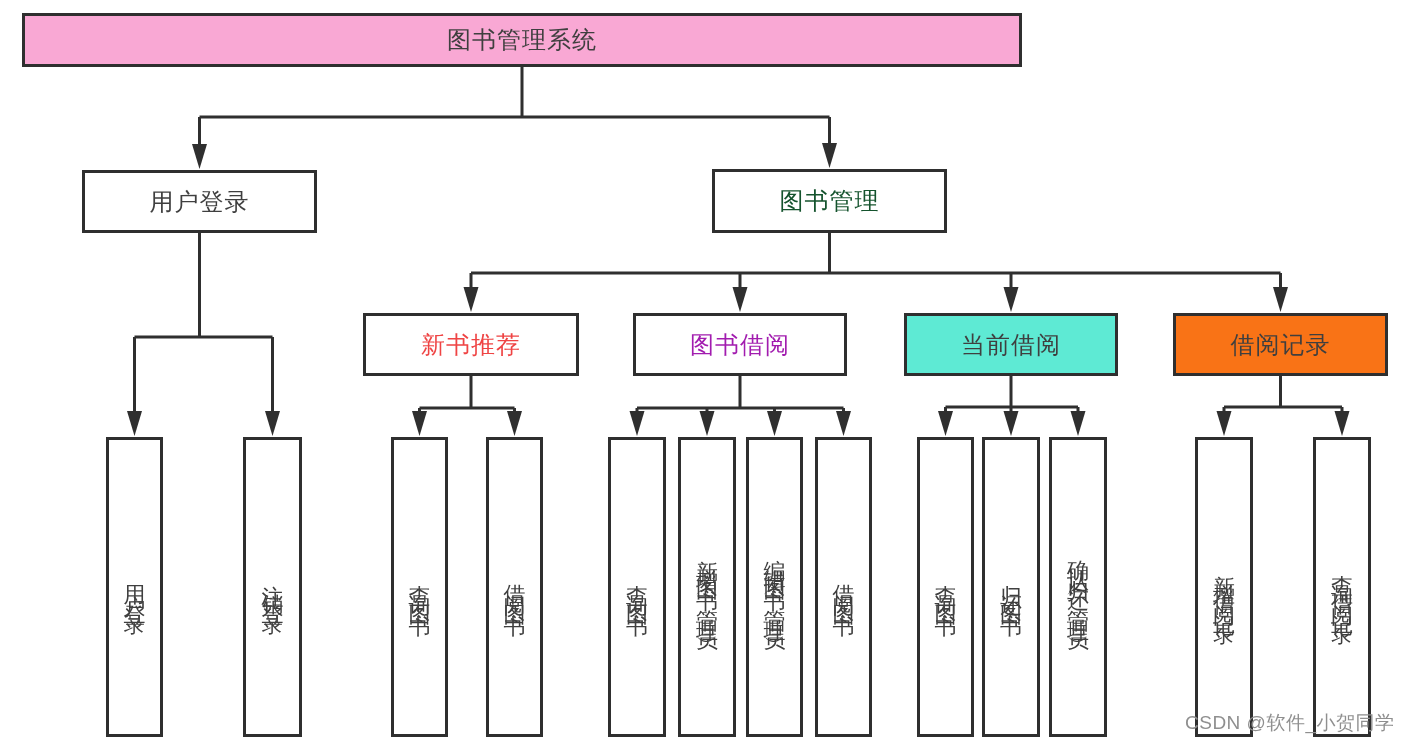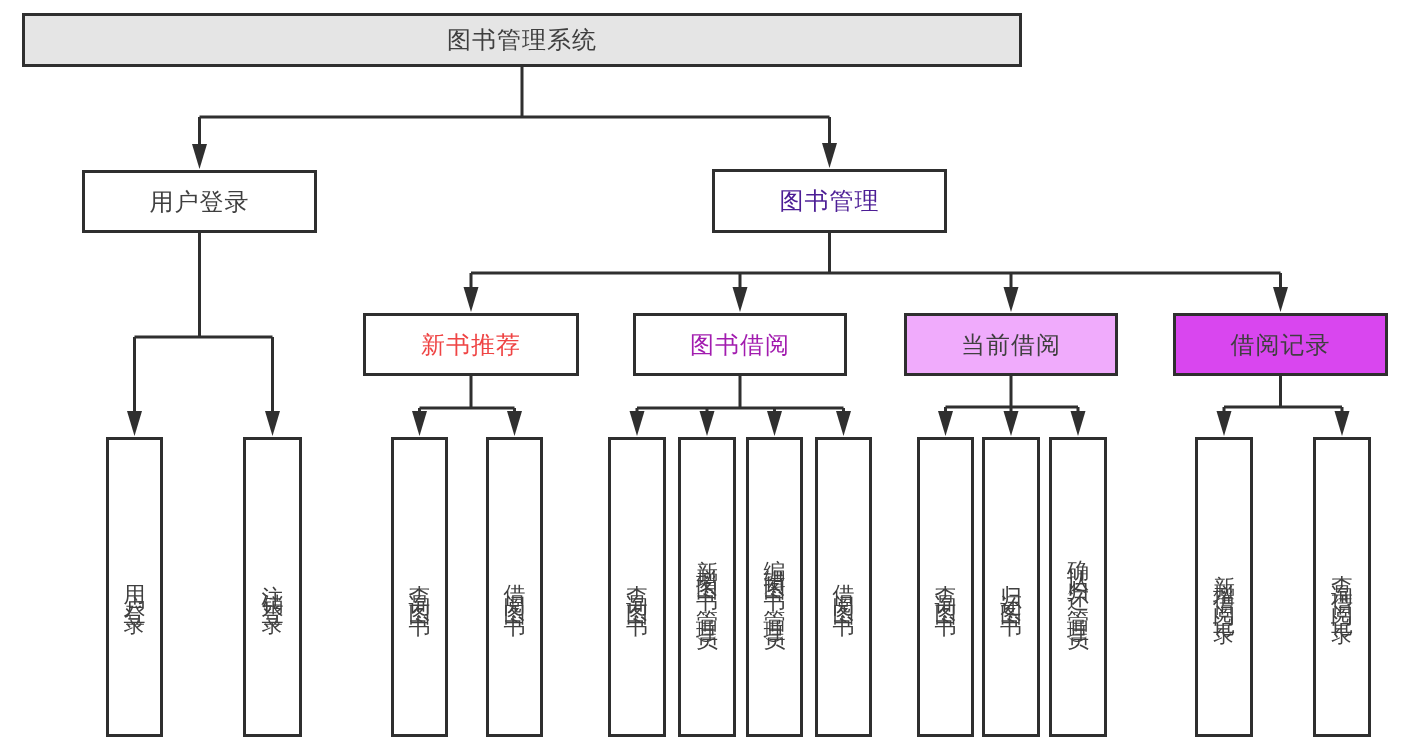--- a/index.html
+++ b/index.html
@@ -76,39 +76,39 @@
       <polygon points="699.5,411 714.5,411 707,436" fill="#2f2f2f"></polygon>
       <polygon points="767,411 782,411 774.5,436" fill="#2f2f2f"></polygon>
       <polygon points="836,411 851,411 843.5,436" fill="#2f2f2f"></polygon>
       <polygon points="938,411 953,411 945.5,436" fill="#2f2f2f"></polygon>
       <polygon points="1003.5,411 1018.5,411 1011,436" fill="#2f2f2f"></polygon>
       <polygon points="1070.5,411 1085.5,411 1078,436" fill="#2f2f2f"></polygon>
       <polygon points="1216.5,411 1231.5,411 1224,436" fill="#2f2f2f"></polygon>
       <polygon points="1334.5,411 1349.5,411 1342,436" fill="#2f2f2f"></polygon>
     </svg>
   <div id="nodes">
-      <div class="node h" style="left: 22px; top: 13px; width: 1000px; height: 54px; border-color: rgb(47, 47, 47); background: #e5e5e5;">
+      <div class="node h" style="left: 22px; top: 13px; width: 1000px; height: 54px; border-color: rgb(47, 47, 47); background: #f9a8d4;">
         <span class="lbl" style="color: rgb(63, 63, 63);">图书管理系统</span>
       </div>
       <div class="node h" style="left: 82px; top: 170px; width: 235px; height: 63px; border-color: rgb(47, 47, 47); background: rgb(255, 255, 255);">
         <span class="lbl" style="color: rgb(63, 63, 63);">用户登录</span>
       </div>
       <div class="node h" style="left: 712px; top: 169px; width: 235px; height: 64px; border-color: rgb(47, 47, 47); background: rgb(255, 255, 255);">
-        <span class="lbl" style="color: #4c1d95;">图书管理</span>
+        <span class="lbl" style="color: #14532d;">图书管理</span>
       </div>
       <div class="node h" style="left: 363px; top: 313px; width: 216px; height: 63px; border-color: rgb(47, 47, 47); background: rgb(255, 255, 255);">
         <span class="lbl" style="color: #ef4444;">新书推荐</span>
       </div>
       <div class="node h" style="left: 633px; top: 313px; width: 214px; height: 63px; border-color: rgb(47, 47, 47); background: rgb(255, 255, 255);">
         <span class="lbl" style="color: #a21caf;">图书借阅</span>
       </div>
-      <div class="node h" style="left: 904px; top: 313px; width: 214px; height: 63px; border-color: rgb(47, 47, 47); background: #f0abfc;">
+      <div class="node h" style="left: 904px; top: 313px; width: 214px; height: 63px; border-color: rgb(47, 47, 47); background: #5eead4;">
         <span class="lbl" style="color: rgb(63, 63, 63);">当前借阅</span>
       </div>
-      <div class="node h" style="left: 1173px; top: 313px; width: 215px; height: 63px; border-color: rgb(47, 47, 47); background: #d946ef;">
+      <div class="node h" style="left: 1173px; top: 313px; width: 215px; height: 63px; border-color: rgb(47, 47, 47); background: #f97316;">
         <span class="lbl" style="color: rgb(63, 63, 63);">借阅记录</span>
       </div>
       <div class="node v" style="left: 106px; top: 437px; width: 57px; height: 300px; border-color: rgb(47, 47, 47); background: rgb(255, 255, 255);">
         <span class="lbl" style="color: rgb(63, 63, 63);">用户登录</span>
       </div>
       <div class="node v" style="left: 243px; top: 437px; width: 59px; height: 300px; border-color: rgb(47, 47, 47); background: rgb(255, 255, 255);">
         <span class="lbl" style="color: rgb(63, 63, 63);">注销登录</span>
       </div>
       <div class="node v" style="left: 391px; top: 437px; width: 57px; height: 300px; border-color: rgb(47, 47, 47); background: rgb(255, 255, 255);">
         <span class="lbl" style="color: rgb(63, 63, 63);">查询图书</span>
@@ -137,13 +137,14 @@
       <div class="node v" style="left: 1049px; top: 437px; width: 58px; height: 300px; border-color: rgb(47, 47, 47); background: rgb(255, 255, 255);">
         <span class="lbl" style="color: rgb(63, 63, 63);">确认归还（管理员）</span>
       </div>
       <div class="node v" style="left: 1195px; top: 437px; width: 58px; height: 300px; border-color: rgb(47, 47, 47); background: rgb(255, 255, 255);">
         <span class="lbl" style="color: rgb(63, 63, 63);">新增借阅记录</span>
       </div>
       <div class="node v" style="left: 1313px; top: 437px; width: 58px; height: 300px; border-color: rgb(47, 47, 47); background: rgb(255, 255, 255);">
         <span class="lbl" style="color: rgb(63, 63, 63);">查询借阅记录</span>
       </div>
     </div>
+  <div id="watermark" style="color: rgb(143, 143, 143);">CSDN @软件_小贺同学</div>
 </div>
 
 </body></html>

